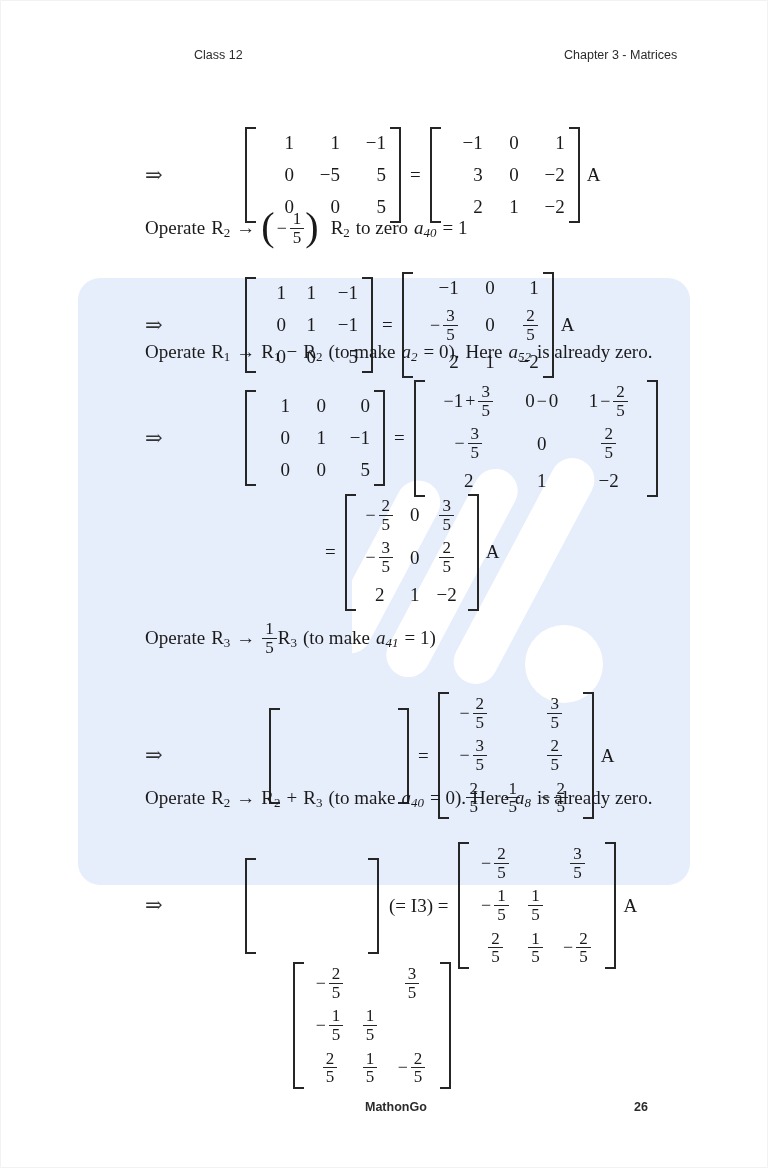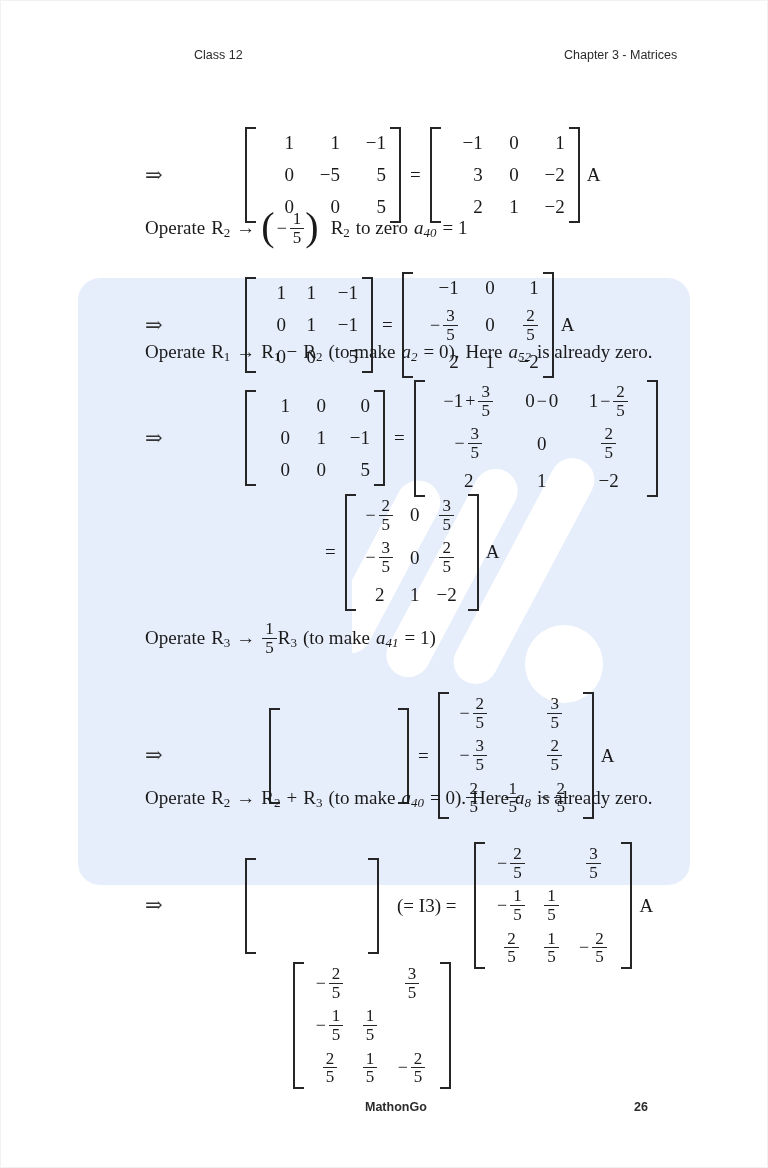--- a/index.html
+++ b/index.html
@@ -645,21 +645,21 @@
           <span class="cell r"></span>
           <span class="cell r"></span>
           <span class="cell r"></span>
           <span class="cell r"></span>
           <span class="cell r"></span>
           <span class="cell r"></span>
         </span>
         <span class="bracket r"></span>
       </span>
 
-      <span style="font-size:19px;padding:0 18px;">(=&nbsp;<span>I</span><span class="sub">3</span>)&nbsp;=</span>
+      <span style="font-size:19px;padding:0 10px;">(=&nbsp;<span>I</span><span class="sub">3</span>)&nbsp;=</span>
 
       <span class="matrix">
         <span class="bracket l"></span>
         <span class="grid" style="grid-template-columns:44px 36px 48px;">
           <span class="cell">
             <span class="signed">
                 <span class="sgn">−</span>
               <span class="frac">
                   <span class="num">2</span>
                   <span class="den">5</span>

